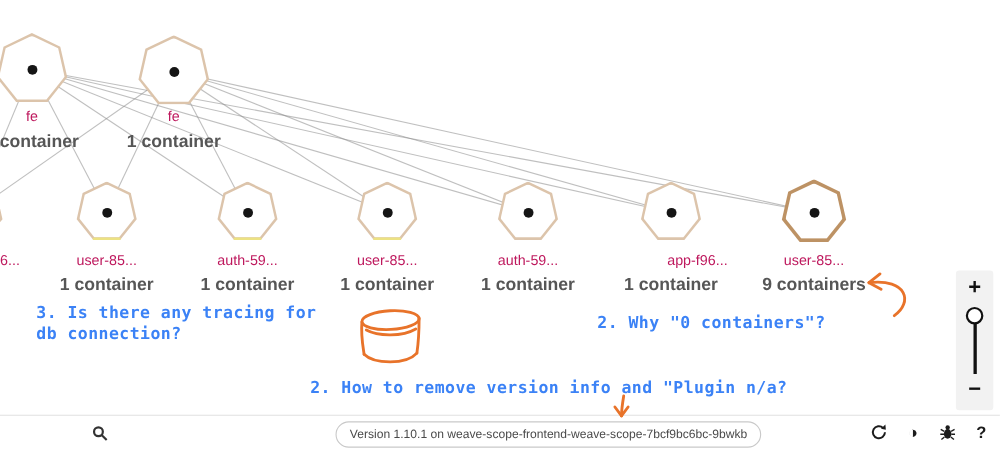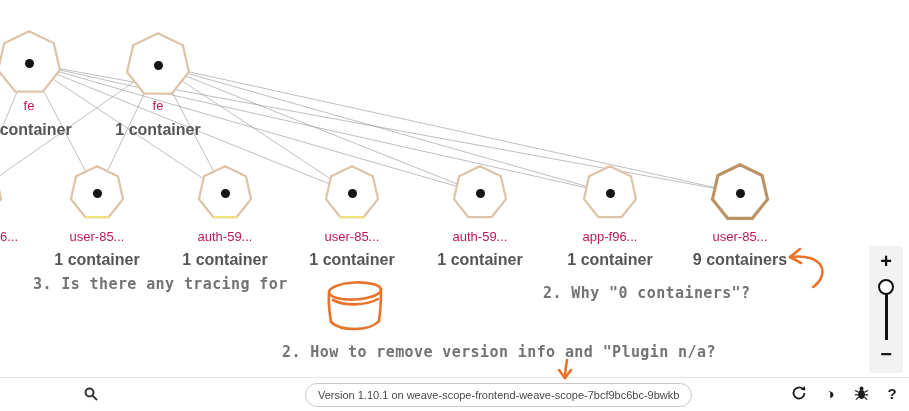--- a/index.html
+++ b/index.html
@@ -22,21 +22,21 @@
   .hept.dark::after{inset:3.5px;}
   .dot{position:absolute;left:50%;top:50%;width:9px;height:9px;margin:-4.5px 0 0 -4.5px;
     border-radius:50%;background:#151515;z-index:3;}
   .ylmark{position:absolute;left:50%;bottom:2px;transform:translateX(-50%);
     width:26px;height:3px;background:#ece283;border-radius:2px;z-index:4;}
   .nlabel{position:absolute;transform:translateX(-50%);font-size:13px;color:#be185d;white-space:nowrap;}
   .nsub{position:absolute;transform:translateX(-50%);font-size:16px;color:#565656;white-space:nowrap;font-weight:bold;}
   .nlabel.clipL{transform:none;}
   
   .note{position:absolute;font-family:"DejaVu Sans Mono",monospace;font-weight:bold;
-    font-size:15px;color:#737373;white-space:nowrap;letter-spacing:.4px;}
+    font-size:15px;color:#3b82f6;white-space:nowrap;letter-spacing:.4px;}
   
   .bottombar{position:absolute;left:0;bottom:0;width:100%;height:33px;background:#fff;
     border-top:1px solid #e3e3e3;}
   .searchglyph{position:absolute;left:84px;top:9px;cursor:pointer;}
   .pillrow{position:absolute;left:305px;top:5px;display:flex;gap:12px;align-items:center;}
   .pill{height:22px;line-height:22px;padding:0 12px;border:1px solid #c9c9c9;border-radius:12px;
     font-size:11px;color:#4a4a4a;background:#fff;white-space:nowrap;}
   .baricons{position:absolute;right:8px;top:6px;display:flex;gap:13px;align-items:center;color:#1c1c1c;}
   .bicon{width:18px;height:18px;display:flex;align-items:center;justify-content:center;
     font-size:15px;font-weight:bold;color:#1c1c1c;cursor:pointer;}
@@ -127,21 +127,21 @@
   </div>
 
   <div class="nlabel" style="left:97px;top:229px">user-85...</div>
   <div class="nsub" style="left:97px;top:251px">1 container</div>
   <div class="nlabel" style="left:225px;top:229px">auth-59...</div>
   <div class="nsub" style="left:225px;top:251px">1 container</div>
   <div class="nlabel" style="left:352px;top:229px">user-85...</div>
   <div class="nsub" style="left:352px;top:251px">1 container</div>
   <div class="nlabel" style="left:480px;top:229px">auth-59...</div>
   <div class="nsub" style="left:480px;top:251px">1 container</div>
-  <div class="nlabel" style="left:610px;top:229px">app-f96...</div>
+  <div class="nlabel" style="left:634px;top:229px">app-f96...</div>
   <div class="nsub" style="left:610px;top:251px">1 container</div>
   <div class="nlabel" style="left:740px;top:229px">user-85...</div>
   <div class="nsub" style="left:740px;top:251px">9 containers</div>
 
   <div class="bottombar">
     <svg class="searchglyph" width="14" height="14" viewBox="0 0 14 14">
       <circle cx="5.5" cy="5.5" r="4" stroke="#333" stroke-width="2" fill="none"></circle>
       <line x1="8.6" y1="8.6" x2="13" y2="13" stroke="#333" stroke-width="2"></line>
     </svg>
     <div class="pillrow">
@@ -176,20 +176,21 @@
   <div class="zoomctl">
     <span class="zbtn">+</span>
     <span class="zslider">
       <span class="zhandle"></span>
       <span class="ztrack"></span>
     </span>
     <span class="zbtn">−</span>
   </div>
 
   <div class="note" style="left:33px;top:275px">3. Is there any tracing for</div>
+  <div class="note" style="left:33px;top:294px">db connection?</div>
   <div class="note" style="left:543px;top:284px">2. Why "0 containers"?</div>
   <div class="note" style="left:282px;top:343px">2. How to remove version info and "Plugin n/a?</div>
 
   <svg class="layer" width="909" height="411" style="z-index:10">
     <g stroke="#e8732a" stroke-width="2.6" fill="none" stroke-linecap="round">
 
       <g>
         <ellipse cx="355" cy="291" rx="26" ry="8.5" transform="rotate(-3 355 291)"></ellipse>
         <path d="M329,293 C328,305 330,315 331,322"></path>
         <path d="M381,289 C381,302 380,314 379,321"></path>

